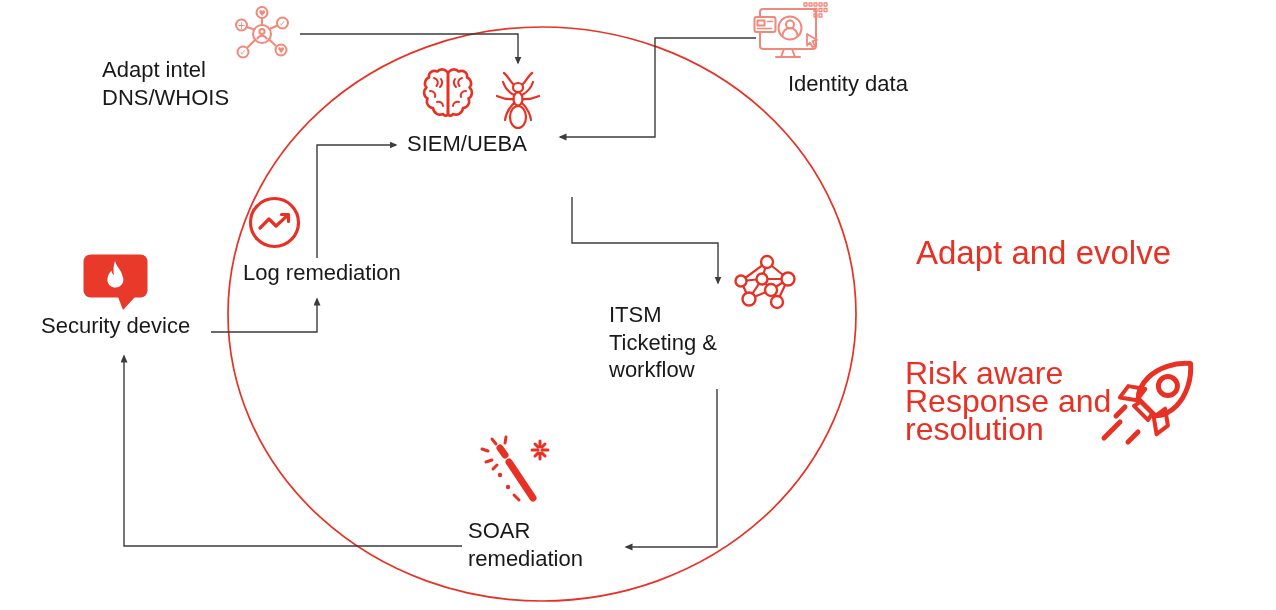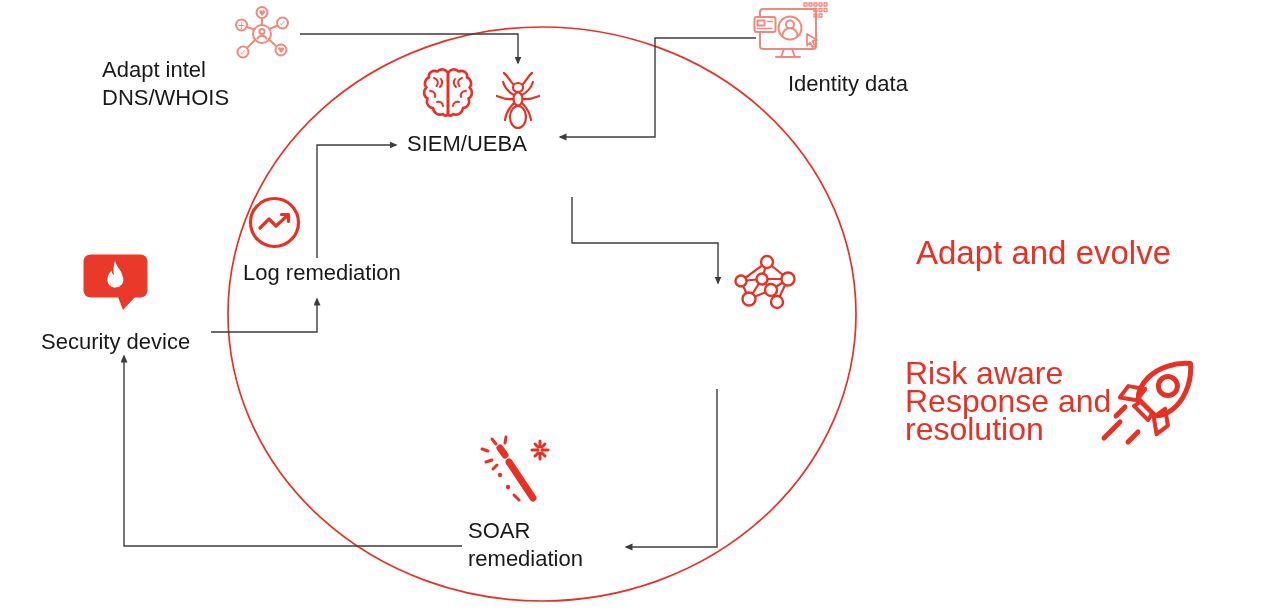--- a/index.html
+++ b/index.html
@@ -187,22 +187,27 @@
     <span>DNS/WHOIS</span>
   </div>
 
   <div class="lbl" style="left:788px;top:70px">Identity data</div>
 
   <div class="lbl" style="left:407px;top:130px">SIEM/UEBA</div>
 
 
   <div class="lbl" style="left:243px;top:259px">Log remediation</div>
 
-  <div class="lbl" style="left:41px;top:328px">Security device</div>
-
+  <div class="lbl" style="left:41px;top:312px">Security device</div>
+
+  <div class="lbl" style="left:609px;top:301px">
+    <span>ITSM</span>
+    <span>Ticketing &amp;</span>
+    <span>workflow</span>
+  </div>
 
   <div class="lbl" style="left:468px;top:517px">
     <span>SOAR</span>
     <span>remediation</span>
   </div>
 
   <div class="lbl red-callout adapt" style="left:916px;top:233px">Adapt and evolve</div>
 
   <div class="lbl red-callout risk" style="left:905px;top:359px">
     <span>Risk aware</span>

